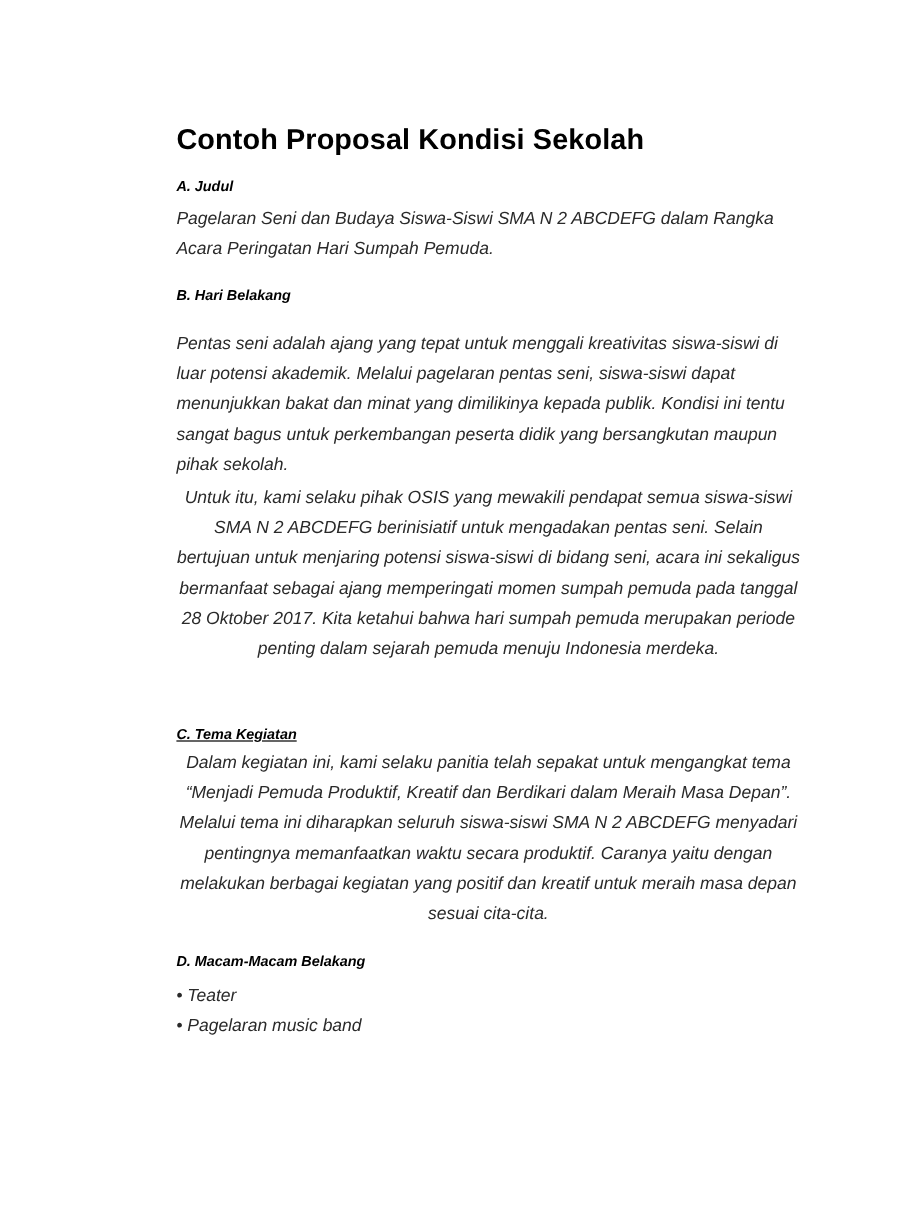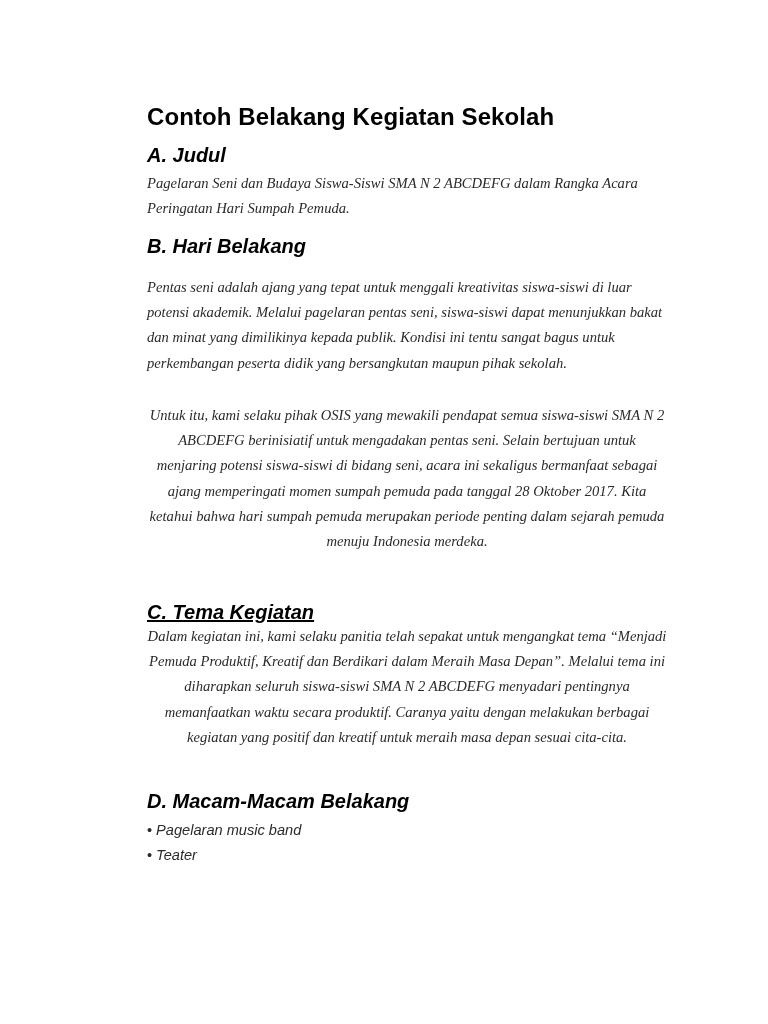--- a/index.html
+++ b/index.html
@@ -23,34 +23,33 @@
     }
     .doc-title {
       font-size: 24px;
       font-weight: bold;
       color: #000;
       margin: 0;
       line-height: 34px;
       letter-spacing: 0.1px;
     }
     .section-heading {
-      font-size: 20px;
+      font-size: 12px;
       font-weight: bold;
       font-style: italic;
       color: #000;
       margin: 0;
       line-height: 20px;
     }
     .para {
       font-size: 14.6px;
       font-style: italic;
       color: #2a2a2a;
       margin: 0;
       line-height: 25.2px;
-      font-family: Liberation Serif, serif;
     }
     .bullets {
       list-style: none;
       margin: 0;
       padding: 0;
     }
     .bullets li {
       font-size: 14.6px;
       font-style: italic;
       color: #2a2a2a;
@@ -70,30 +69,30 @@
     #sec-c-h { position: absolute; top: 502px; text-decoration: underline; }
     #sec-c-p { position: absolute; top: 524px; text-align: center; }
     #sec-d-h { position: absolute; top: 691px; }
     #sec-d-list { position: absolute; top: 718px; }
     .page > * { width: 520px; }
   </style>
 </head>
 <body>
 
 <div class="page">
-  <h1 id="title" class="doc-title">Contoh Belakang Kegiatan Sekolah</h1>
+  <h1 id="title" class="doc-title">Contoh Proposal Kondisi Sekolah</h1>
 
   <h2 id="sec-a-h" class="section-heading">A. Judul</h2>
   <p id="sec-a-p" class="para">Pagelaran Seni dan Budaya Siswa-Siswi SMA N 2 ABCDEFG dalam Rangka Acara Peringatan Hari Sumpah Pemuda.</p>
 
   <h2 id="sec-b-h" class="section-heading">B. Hari Belakang</h2>
   <p id="sec-b-p1" class="para">Pentas seni adalah ajang yang tepat untuk menggali kreativitas siswa-siswi di luar potensi akademik. Melalui pagelaran pentas seni, siswa-siswi dapat menunjukkan bakat dan minat yang dimilikinya kepada publik. Kondisi ini tentu sangat bagus untuk perkembangan peserta didik yang bersangkutan maupun pihak sekolah.</p>
   <p id="sec-b-p2" class="para">Untuk itu, kami selaku pihak OSIS yang mewakili pendapat semua siswa-siswi SMA N 2 ABCDEFG berinisiatif untuk mengadakan pentas seni. Selain bertujuan untuk menjaring potensi siswa-siswi di bidang seni, acara ini sekaligus bermanfaat sebagai ajang memperingati momen sumpah pemuda pada tanggal 28 Oktober 2017. Kita ketahui bahwa hari sumpah pemuda merupakan periode penting dalam sejarah pemuda menuju Indonesia merdeka.</p>
 
   <h2 id="sec-c-h" class="section-heading">C. Tema Kegiatan</h2>
   <p id="sec-c-p" class="para">Dalam kegiatan ini, kami selaku panitia telah sepakat untuk mengangkat tema “Menjadi Pemuda Produktif, Kreatif dan Berdikari dalam Meraih Masa Depan”. Melalui tema ini diharapkan seluruh siswa-siswi SMA N 2 ABCDEFG menyadari pentingnya memanfaatkan waktu secara produktif. Caranya yaitu dengan melakukan berbagai kegiatan yang positif dan kreatif untuk meraih masa depan sesuai cita-cita.</p>
 
   <h2 id="sec-d-h" class="section-heading">D. Macam-Macam Belakang</h2>
   <ul id="sec-d-list" class="bullets">
+    <li><span class="dot">•</span><span>Teater</span></li>
     <li><span class="dot">•</span><span>Pagelaran music band</span></li>
-    <li><span class="dot">•</span><span>Teater</span></li>
   </ul>
 </div>
 
 </body></html>

